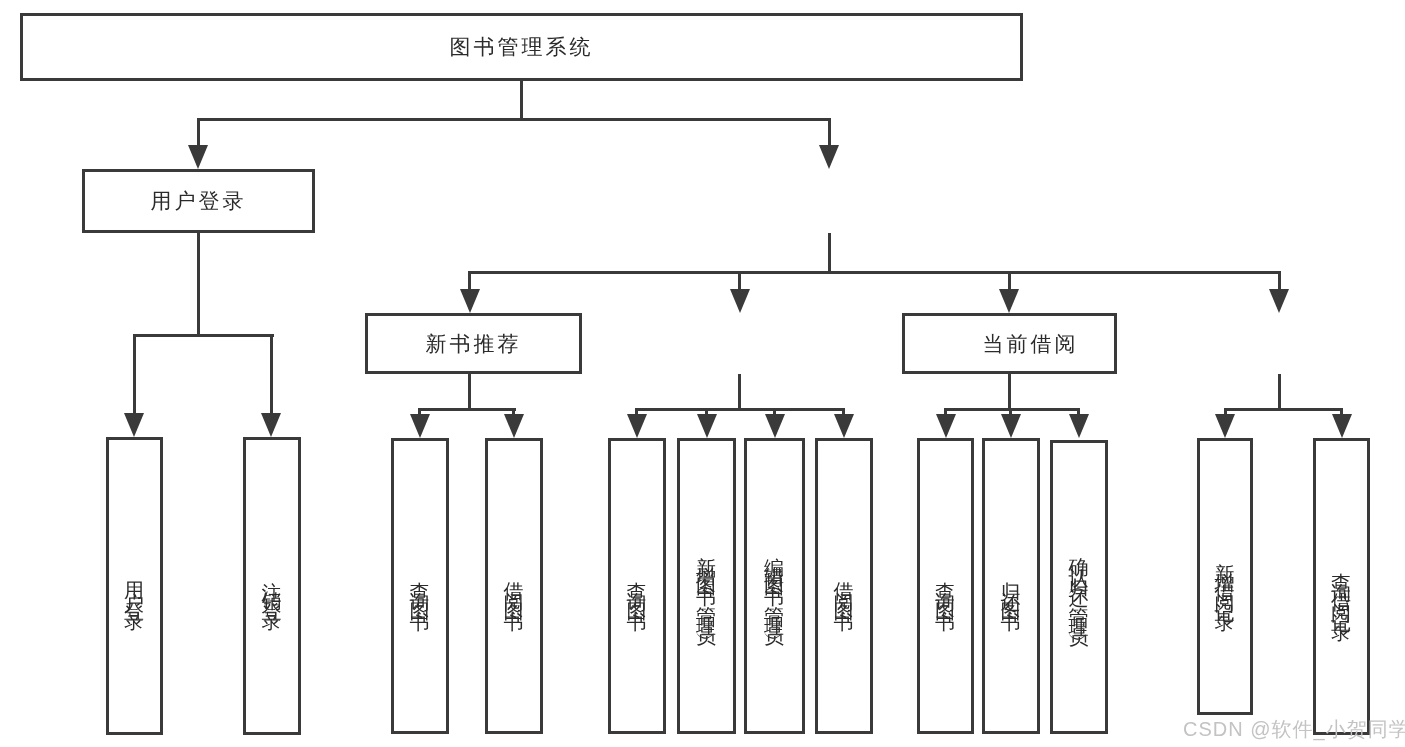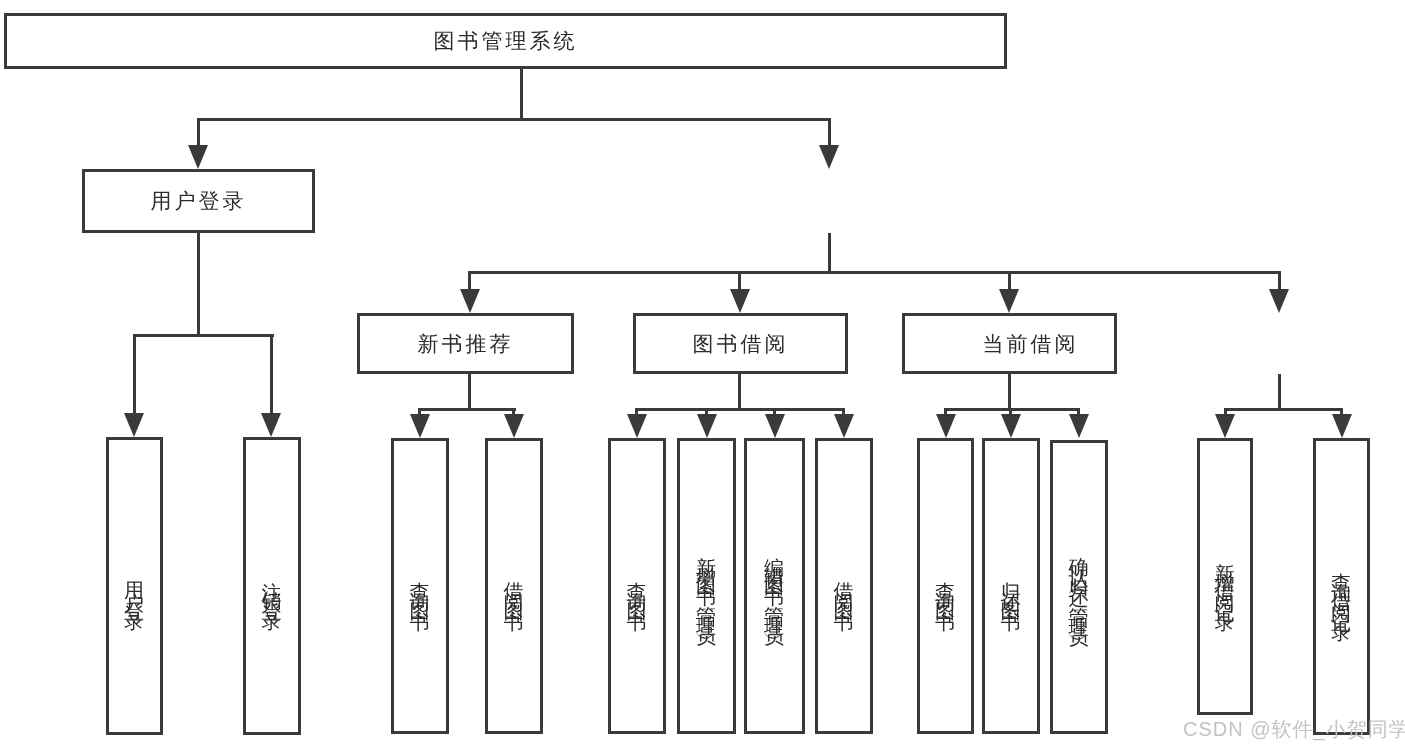--- a/index.html
+++ b/index.html
@@ -86,26 +86,25 @@
   <div class="cl" style="left:1077px;top:410px;width:3px;height:6px;"></div>
   <div class="arrow" style="left:1069px;top:414px;"></div>
 
   <div class="cl" style="left:1278px;top:374px;width:3px;height:36px;"></div>
   <div class="cl" style="left:1224px;top:408px;width:119px;height:3px;"></div>
   <div class="cl" style="left:1224px;top:410px;width:3px;height:6px;"></div>
   <div class="arrow" style="left:1215px;top:414px;"></div>
   <div class="cl" style="left:1340px;top:410px;width:3px;height:6px;"></div>
   <div class="arrow" style="left:1332px;top:414px;"></div>
 
-  <div class="box hbox" style="left:4px;top:13px;width:1003px;height:56px;">图书管理系统</div>
+  <div class="box hbox" style="left:20px;top:13px;width:1003px;height:68px;">图书管理系统</div>
 
   <div class="box hbox" style="left:82px;top:169px;width:233px;height:64px;">用户登录</div>
 
-  <div class="box hbox" style="left:357px;top:313px;width:217px;height:61px;">新书推荐</div>
-  <div class="box hbox" style="left:633px;top:313px;width:215px;height:61px;">图书借阅</div>
+  <div class="box hbox" style="left:365px;top:313px;width:217px;height:61px;">新书推荐</div>
   <div class="box hbox" style="left:902px;top:313px;width:215px;height:61px;padding-left:42px;">当前借阅</div>
 
   <div class="box vbox" style="left:106px;top:437px;width:57px;height:298px;">
     <span class="vt">用户登录</span>
   </div>
   <div class="box vbox" style="left:243px;top:437px;width:58px;height:298px;">
     <span class="vt">注销登录</span>
   </div>
 
   <div class="box vbox" style="left:391px;top:438px;width:58px;height:296px;">

